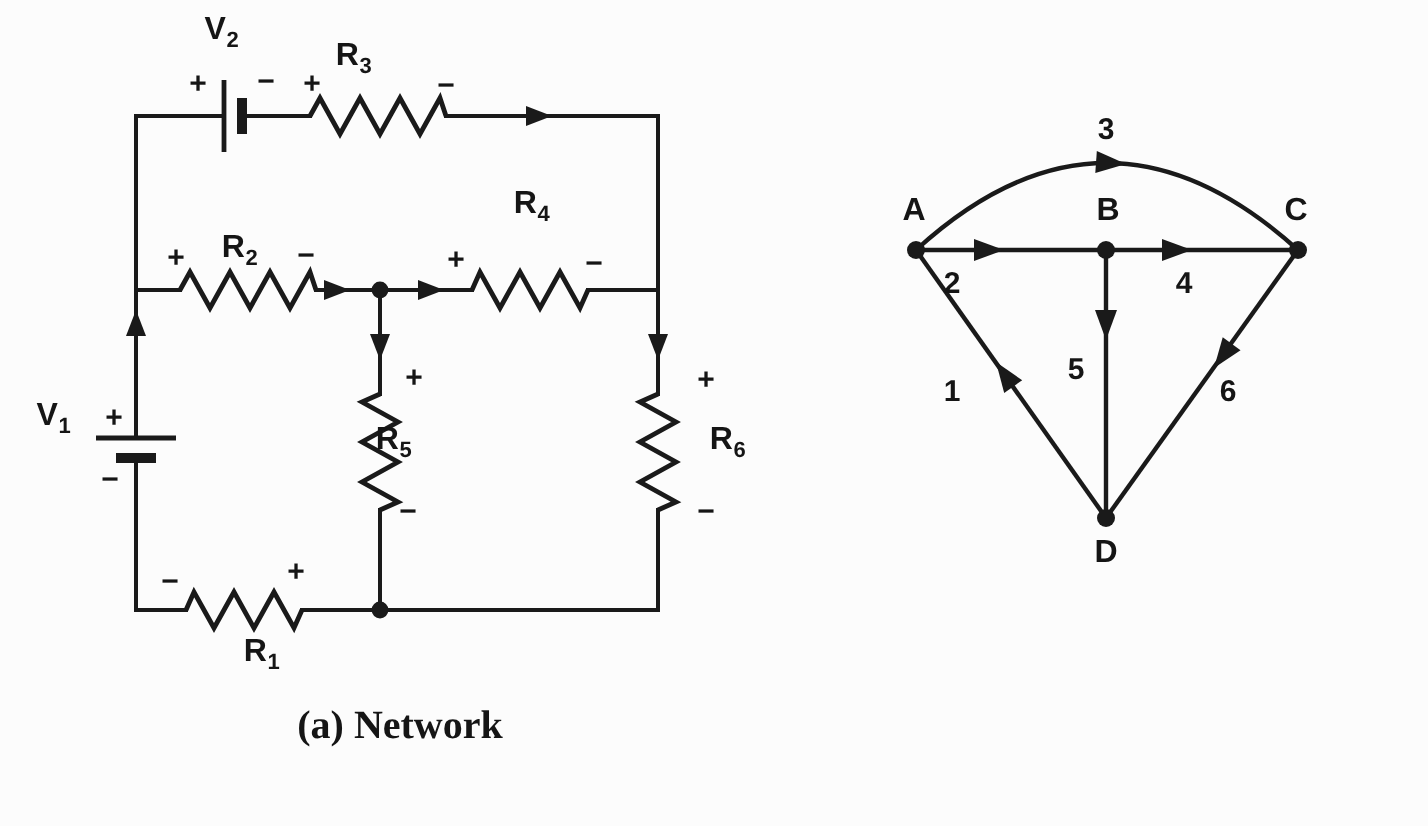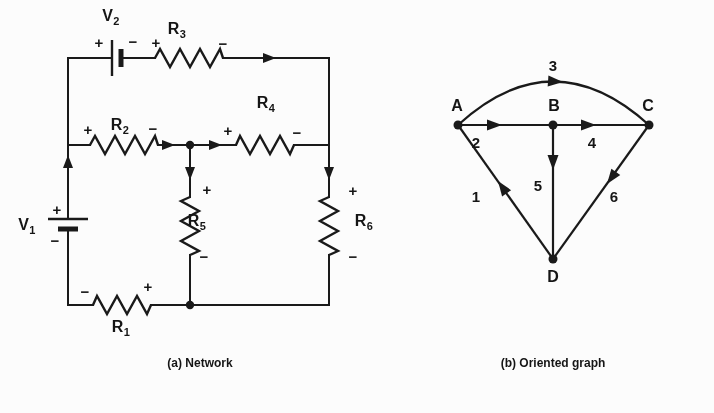--- a/index.html
+++ b/index.html
@@ -6,21 +6,21 @@
   .stage{position:relative;width:714px;height:413px;background:#fcfcfc;overflow:hidden;
          font-family:"Liberation Sans", sans-serif;color:#151515;}
   .stage svg{position:absolute;left:0;top:0;}
   .labels{position:absolute;left:0;top:0;width:714px;height:413px;pointer-events:none;}
   .t{position:absolute;transform:translate(-50%,-50%);white-space:nowrap;line-height:1;}
   .comp{font-weight:700;font-size:16px;letter-spacing:.3px;}
   .comp sub{font-size:11px;vertical-align:-4px;font-weight:700;}
   .sgn{font-weight:700;font-size:15px;}
   .node{font-weight:700;font-size:16px;}
   .edge{font-weight:600;font-size:15px;}
-  .cap{font-weight:700;font-size:12px;}
+  .cap{font-weight:700;font-size:20px;font-family:Liberation Serif, serif;}
 </style>
 </head>
 <body>
 
 <div class="stage">
 
   <svg width="714" height="413" viewBox="0 0 714 413">
     <g stroke="#1a1a1a" stroke-width="2" fill="none" stroke-linecap="square">
 
       <path d="M68,58 H110"></path>
@@ -112,38 +112,37 @@
     <span class="t sgn" style="left:223px;top:43px">−</span>
 
     <span class="t comp" style="left:120px;top:126px"><span>R</span><sub>2</sub></span>
     <span class="t sgn" style="left:88px;top:129px">+</span>
     <span class="t sgn" style="left:153px;top:128px">−</span>
 
     <span class="t sgn" style="left:228px;top:130px">+</span>
     <span class="t comp" style="left:266px;top:104px"><span>R</span><sub>4</sub></span>
     <span class="t sgn" style="left:297px;top:132px">−</span>
 
-    <span class="t comp" style="left:27px;top:226px"><span>V</span><sub>1</sub></span>
+    <span class="t comp" style="left:27px;top:210px"><span>V</span><sub>1</sub></span>
     <span class="t sgn" style="left:57px;top:209px">+</span>
     <span class="t sgn" style="left:55px;top:240px">−</span>
 
     <span class="t sgn" style="left:207px;top:189px">+</span>
     <span class="t comp" style="left:197px;top:222px"><span>R</span><sub>5</sub></span>
     <span class="t sgn" style="left:204px;top:256px">−</span>
 
     <span class="t sgn" style="left:353px;top:190px">+</span>
     <span class="t comp" style="left:364px;top:222px"><span>R</span><sub>6</sub></span>
     <span class="t sgn" style="left:353px;top:256px">−</span>
 
     <span class="t sgn" style="left:85px;top:291px">−</span>
     <span class="t sgn" style="left:148px;top:286px">+</span>
-    <span class="t comp" style="left:121px;top:328px"><span>R</span><sub>1</sub></span>
+    <span class="t comp" style="left:131px;top:328px"><span>R</span><sub>1</sub></span>
 
     <span class="t cap" style="left:200px;top:363px">(a) Network</span>
-    <span class="t cap" style="left:553px;top:363px">(b) Oriented graph</span>
 
     <span class="t node" style="left:457px;top:106px">A</span>
     <span class="t node" style="left:554px;top:106px">B</span>
     <span class="t node" style="left:648px;top:106px">C</span>
     <span class="t node" style="left:553px;top:277px">D</span>
 
     <span class="t edge" style="left:553px;top:65px">3</span>
     <span class="t edge" style="left:476px;top:142px">2</span>
     <span class="t edge" style="left:592px;top:142px">4</span>
     <span class="t edge" style="left:476px;top:196px">1</span>

